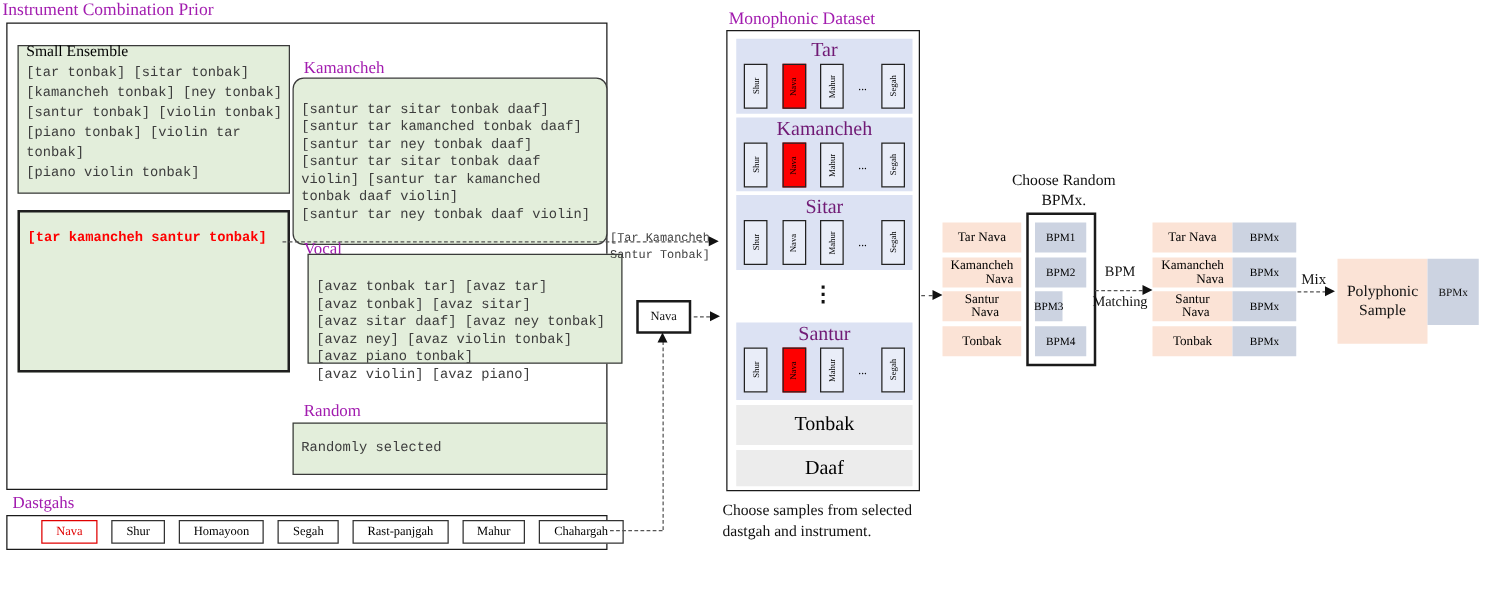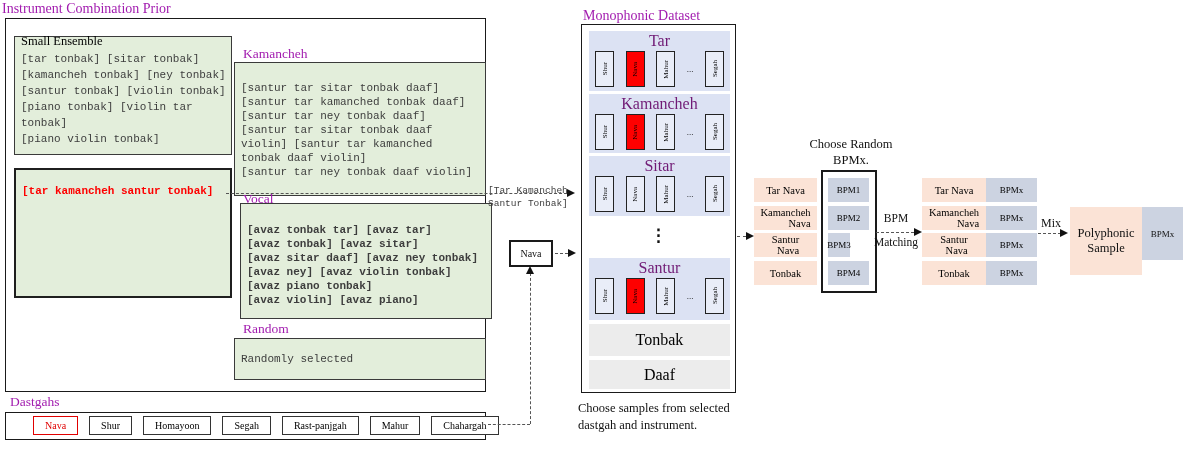--- a/index.html
+++ b/index.html
@@ -53,36 +53,36 @@
     <div class="gtitle">Small Ensemble</div>
     <div class="mono preline" style="padding:0 2px 0 6px; line-height:16px;">[tar tonbak] [sitar tonbak]
 [kamancheh tonbak] [ney tonbak]
 [santur tonbak] [violin tonbak]
 [piano tonbak] [violin tar
 tonbak]
 [piano violin tonbak]</div>
   </div>
 
   <div class="sec-title" style="left:243px; top:46px;">Kamancheh</div>
-  <div class="gbox" style="left:234px; top:62px; width:252px; height:134px;">
+  <div class="gbox" style="left:234px; top:62px; width:252px; height:134px;border-radius:9px;">
     <div class="mono preline" style="padding:18px 2px 0 6px;">[santur tar sitar tonbak daaf]
 [santur tar kamanched tonbak daaf]
 [santur tar ney tonbak daaf]
 [santur tar sitar tonbak daaf
 violin] [santur tar kamanched
 tonbak daaf violin]
 [santur tar ney tonbak daaf violin]</div>
   </div>
 
   <div class="gbox thick" style="left:14px; top:168px; width:218px; height:130px;">
     <div class="mono redline" style="padding:14px 2px 0 6px;">[tar kamancheh santur tonbak]</div>
   </div>
 
   <div class="sec-title" style="left:243px; top:191px;">Vocal</div>
-  <div class="gbox" style="left:240px; top:203px; width:252px; height:116px;font-weight:bold;">
+  <div class="gbox" style="left:246px; top:203px; width:252px; height:88px;">
     <div class="mono preline" style="padding:19px 2px 0 6px;">[avaz tonbak tar] [avaz tar]
 [avaz tonbak] [avaz sitar]
 [avaz sitar daaf] [avaz ney tonbak]
 [avaz ney] [avaz violin tonbak]
 [avaz piano tonbak]
 [avaz violin] [avaz piano]</div>
   </div>
 
   <div class="sec-title" style="left:243px; top:321px;">Random</div>
   <div class="gbox" style="left:234px; top:338px; width:252px; height:42px;">

